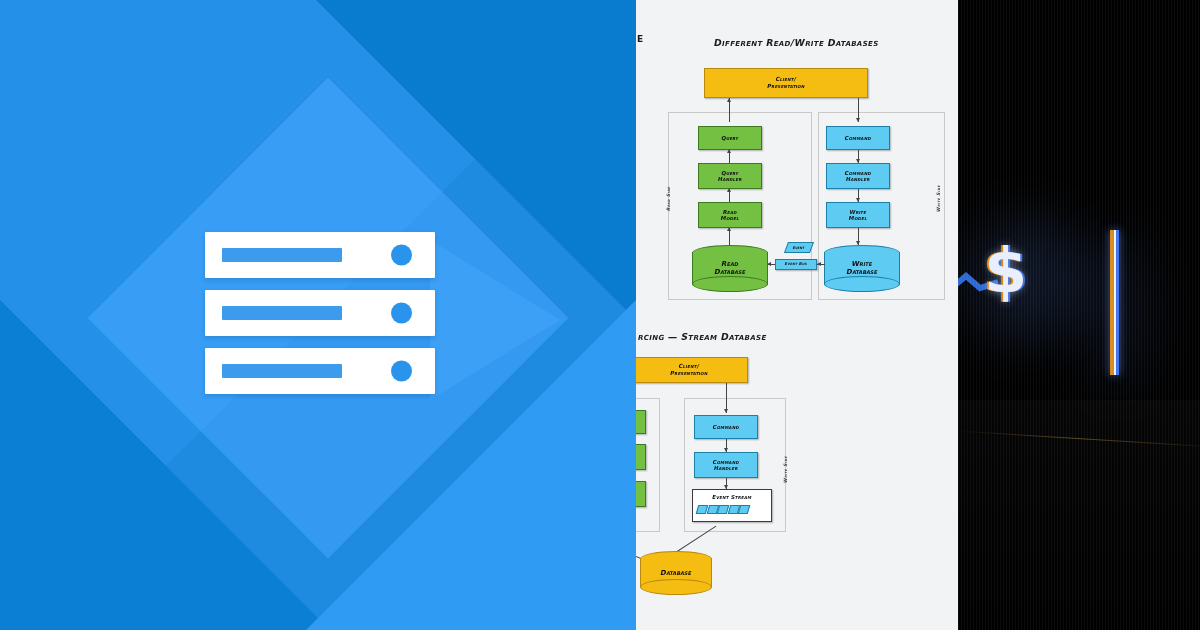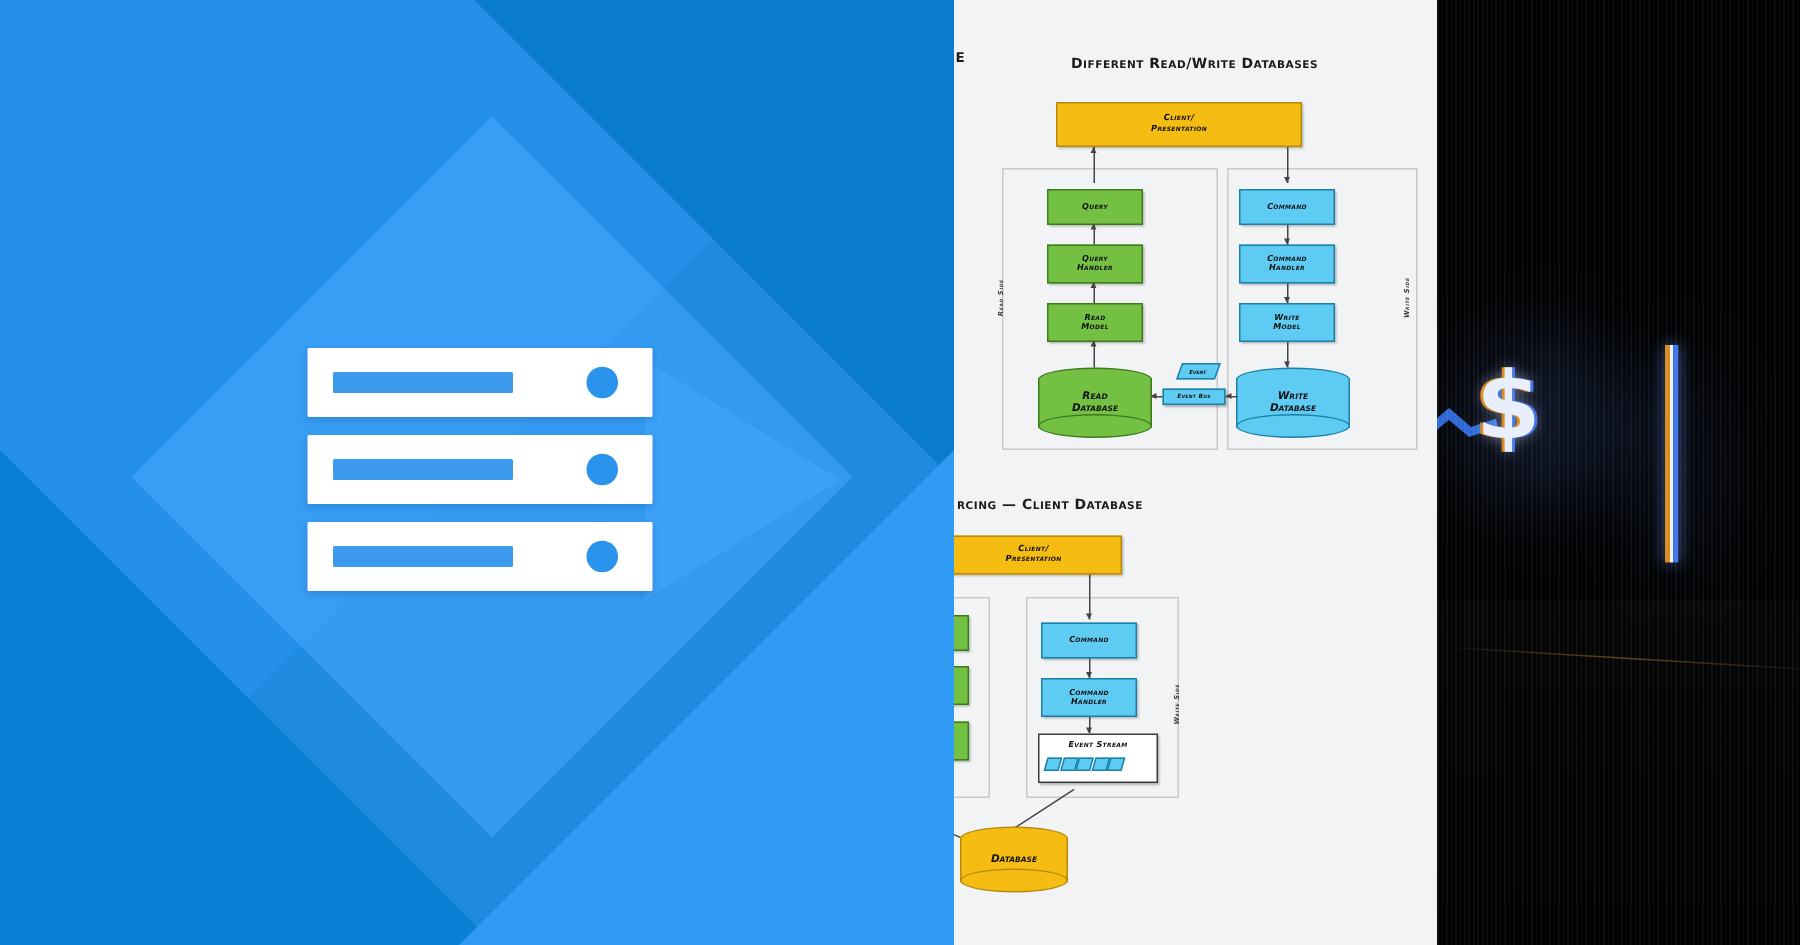--- a/index.html
+++ b/index.html
@@ -20,21 +20,21 @@
   .server-stack{position:absolute;left:205px;top:232px;width:230px;height:172px;}
   .server-bar{position:relative;width:230px;height:46px;background:#ffffff;margin-bottom:12px;border-radius:1px;
               box-shadow:0 2px 5px rgba(0,40,80,.18);display:flex;align-items:center;}
   .server-bar:last-child{margin-bottom:0;}
   .server-slot{margin-left:17px;width:120px;height:14px;background:#3d9bee;border-radius:1px;}
   .server-led{position:absolute;right:23px;top:50%;transform:translateY(-50%);width:21px;height:21px;border-radius:50%;background:#2a93ec;}
 
   
   .panel-diagram{position:relative;width:322px;height:630px;background:#f2f3f4;overflow:hidden;
                  font-family:"DejaVu Sans",sans-serif;}
-  .dg-title{position:absolute;font-weight:bold;font-size:9.3px;letter-spacing:.35px;
+  .dg-title{position:absolute;font-weight:bold;font-style:italic;font-size:9.3px;letter-spacing:.35px;
             color:#1b1b1b;white-space:nowrap;font-variant:small-caps;}
   .clip-left{position:absolute;left:1px;top:34px;font-weight:bold;font-size:9px;color:#1b1b1b;}
 
   .nbox{position:absolute;box-sizing:border-box;border:1px solid #4a4a4a;display:flex;flex-direction:column;
         align-items:center;justify-content:center;text-align:center;line-height:1.18;
         font-weight:bold;font-style:italic;font-variant:small-caps;color:#111;letter-spacing:.2px;
         box-shadow:1px 1px 1.5px rgba(0,0,0,.28);}
   .yellow{background:#f5bc11;border-color:#b8890a;font-size:5.6px;}
   .green{background:#74c043;border-color:#3d7a1f;font-size:5.4px;}
   .blue{background:#5dcbf2;border-color:#1d7fa8;font-size:5.4px;}
@@ -209,21 +209,21 @@
       <span>Event</span>
     </div>
     <div class="nbox blue" style="left:139px;top:259px;width:42px;height:11px;font-size:3.9px;">
       <div>Event Bus</div>
     </div>
     <div class="connh" style="left:132px;top:264px;width:7px;"></div>
     <div class="arrowhead ah-left" style="left:131px;top:262px;"></div>
     <div class="connh" style="left:181px;top:264px;width:8px;"></div>
     <div class="arrowhead ah-left" style="left:181px;top:262px;"></div>
 
-    <div class="dg-title" style="left:2px;top:331px;">rcing — Client Database</div>
+    <div class="dg-title" style="left:2px;top:331px;">rcing — Stream Database</div>
 
     <div class="nbox yellow" style="left:-6px;top:357px;width:118px;height:26px;">
       <div>Client/</div>
       <div>Presentation</div>
     </div>
 
     <div class="lane" style="left:-18px;top:398px;width:42px;height:134px;"></div>
     <div class="nbox green" style="left:-22px;top:410px;width:32px;height:24px;"></div>
     <div class="nbox green" style="left:-22px;top:444px;width:32px;height:26px;"></div>
     <div class="nbox green" style="left:-22px;top:481px;width:32px;height:26px;"></div>

